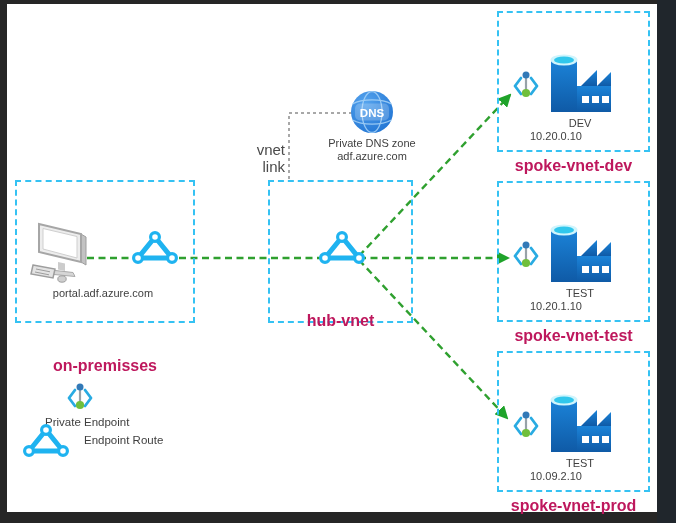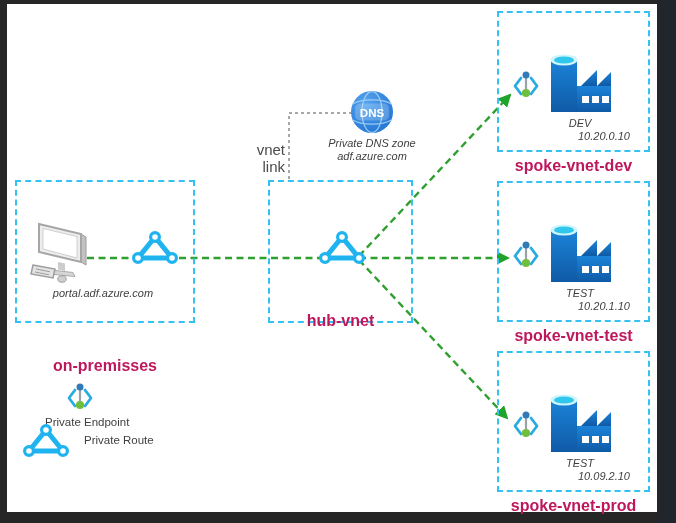--- a/index.html
+++ b/index.html
@@ -8,29 +8,29 @@
     background:#262626;
     font-family:"Liberation Sans", sans-serif;
   }
   .right-bar{position:absolute;top:0;right:0;width:19px;height:523px;background:#20262c;}
   .canvas{
     position:absolute;left:7px;top:4px;width:650px;height:508px;
     background:#ffffff;
   }
   .vnet-box{position:absolute;border:2px dashed #35C2F3;background:transparent;box-sizing:border-box;}
   .vnet-label{position:absolute;font-size:16px;font-weight:bold;color:#be185d;text-align:center;}
-  .small-text{font-size:11px;color:#3F3F3F;font-style:italic;}
+  .small-text{font-size:11px;color:#3F3F3F;}
   .abs{position:absolute;}
   .center{text-align:center;}
   .spoke{position:absolute;left:490px;width:153px;height:165px;}
   .spoke .box{position:absolute;left:0;top:0;width:153px;height:141px;}
   .spoke .pe{position:absolute;left:16px;top:57px;}
   .spoke .factory{position:absolute;left:48px;top:37px;}
   .spoke .env{position:absolute;left:33px;top:106px;width:100px;text-align:center;}
-  .spoke .ip{position:absolute;left:33px;top:119px;width:100px;text-align:right;}
+  .spoke .ip{position:absolute;left:33px;top:119px;width:100px;text-align:left;}
   .spoke .lbl{left:0;top:146px;width:153px;}
   svg{display:block;}
   svg text{font-family:"Liberation Sans", sans-serif;}
   .legend-row{position:absolute;display:flex;align-items:center;}
   .legend-row .txt{margin-left:14px;font-size:11.5px;color:#3F3F3F;}
 </style>
 </head>
 <body>
 
 <div class="right-bar"></div>
@@ -212,16 +212,16 @@
     <span class="txt">Private Endpoint</span>
   </div>
 
   <div class="legend-row" style="left:15px;top:418px;">
     <svg width="48" height="36" viewBox="0 0 48 36">
       <path d="M24 8 L41 29 L7 29 Z" fill="none" stroke="#1FB3F0" stroke-width="5" stroke-linejoin="round"></path>
       <circle cx="24" cy="8" r="4.4" fill="#ffffff" stroke="#1FB3F0" stroke-width="3.2"></circle>
       <circle cx="7" cy="29" r="4.4" fill="#ffffff" stroke="#1FB3F0" stroke-width="3.2"></circle>
       <circle cx="41" cy="29" r="4.4" fill="#ffffff" stroke="#1FB3F0" stroke-width="3.2"></circle>
     </svg>
-    <span class="txt">Private Route</span>
+    <span class="txt">Endpoint Route</span>
   </div>
 
 </div>
 
 </body></html>

